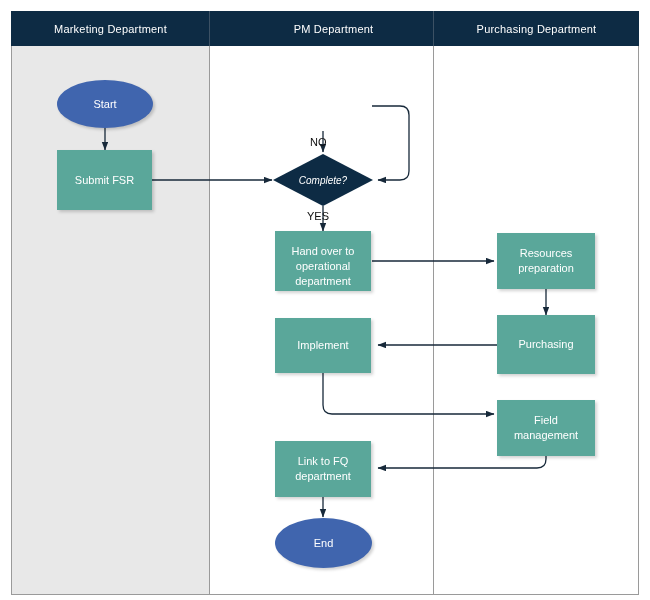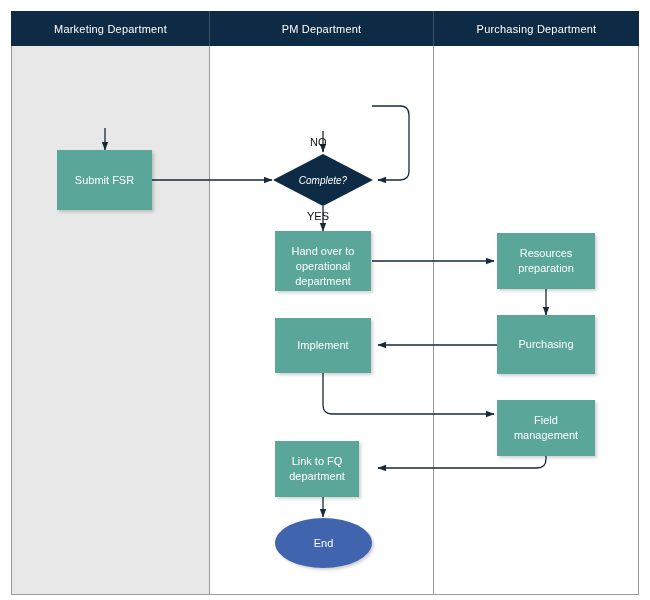--- a/index.html
+++ b/index.html
@@ -67,21 +67,21 @@
     top: 20px;
     height: 18px;
     line-height: 18px;
     color: #ffffff;
     font-size: 11px;
     text-align: center;
     letter-spacing: .2px;
     white-space: nowrap;
   }
   .lane-title.t1 { left: 12px;  width: 197px; }
-  .lane-title.t2 { left: 210px; width: 223px; }
+  .lane-title.t2 { left: 222px; width: 223px; }
   .lane-title.t3 { left: 434px; width: 205px; }
 
   
   .node {
     position: absolute;
     box-sizing: border-box;
     display: flex;
     align-items: center;
     justify-content: center;
     text-align: center;
@@ -179,40 +179,43 @@
 
       <path d="M546,449 L546,459 Q546,468 537,468 L378,468"></path>
 
       <path d="M323,497 L323,517"></path>
     </g>
   </svg>
 
   <div class="edge-label" style="left:310px; top:136px;">NO</div>
   <div class="edge-label" style="left:307px; top:210px;">YES</div>
 
+  <div class="node terminator" style="left:57px; top:80px; width:96px; height:48px;">
+    <span>Start</span>
+  </div>
 
   <div class="node process" style="left:57px; top:150px; width:95px; height:60px;">
     <span>Submit FSR</span>
   </div>
 
 
   <div class="node decision" style="left:273px; top:154px; width:100px; height:52px;">
     <div class="diamond-shape"></div>
     <span class="diamond-label">Complete?</span>
   </div>
 
   <div class="node process" style="left:275px; top:231px; width:96px; height:60px;align-items:flex-end;">
     <span>Hand over to operational department</span>
   </div>
 
   <div class="node process" style="left:275px; top:318px; width:96px; height:55px;">
     <span>Implement</span>
   </div>
 
-  <div class="node process" style="left:275px; top:441px; width:84px; height:56px;text-align:center;">
+  <div class="node process" style="left:275px; top:441px; width:96px; height:56px;text-align:center;">
     <span>Link to FQ department</span>
   </div>
 
   <div class="node terminator" style="left:275px; top:518px; width:97px; height:50px;">
     <span>End</span>
   </div>
 
   <div class="node process" style="left:497px; top:233px; width:98px; height:56px;">
     <span>Resources preparation</span>
   </div>

